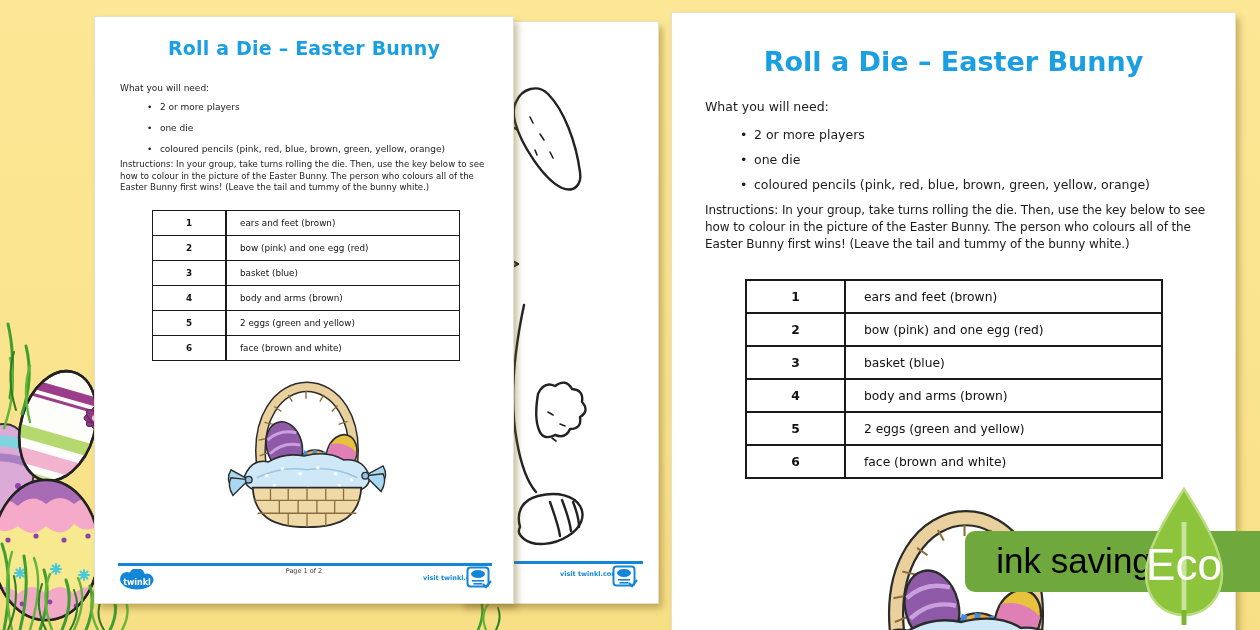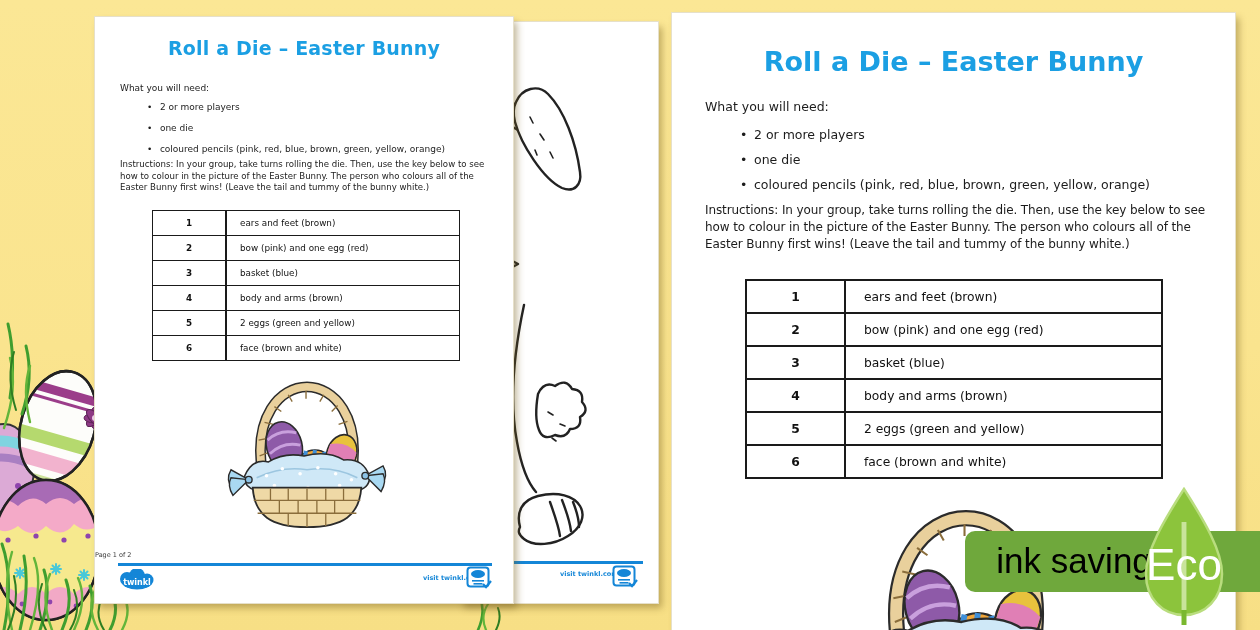--- a/index.html
+++ b/index.html
@@ -296,21 +296,21 @@
       <use href="#basketSym"></use>
     </svg>
     <div class="footer-line" style="left:23px;top:546px;width:374px"></div>
     <svg width="40" height="22" viewBox="0 0 40 22" style="position:absolute;left:22px;top:552px">
       <circle cx="10" cy="10" r="7" fill="#1486d7"></circle>
         <circle cx="20" cy="7" r="8" fill="#1486d7"></circle>
       <circle cx="30" cy="11" r="6.5" fill="#1486d7"></circle>
         <ellipse cx="20" cy="13" rx="15" ry="7.5" fill="#1486d7"></ellipse>
       <text x="20" y="15.5" text-anchor="middle" font-size="8" font-weight="bold" fill="#fff" font-family="DejaVu Sans, sans-serif">twinkl</text>
     </svg>
-    <div class="page-label" style="left:0;top:534px;width:100%;text-align:left">Page 1 of 2</div>
+    <div class="page-label" style="left:0;top:550px;width:100%;text-align:center">Page 1 of 2</div>
     <span class="footer-text" style="left:328px;top:557px">visit twinkl.com</span>
     <svg width="26" height="24" viewBox="0 0 26 24" style="position:absolute;left:371px;top:549px">
       <rect x="1.5" y="1.5" width="21" height="19" rx="3" fill="#fff" stroke="#1486d7" stroke-width="2"></rect>
       <ellipse cx="12" cy="8" rx="7" ry="4" fill="#1486d7"></ellipse>
       <rect x="6" y="14" width="12" height="1.6" fill="#1486d7"></rect>
       <rect x="7.5" y="17" width="9" height="1.6" fill="#1486d7"></rect>
       <path d="M17,18 l3,3 l5,-6" fill="none" stroke="#1486d7" stroke-width="2.2"></path>
     </svg>
   </div>
 

